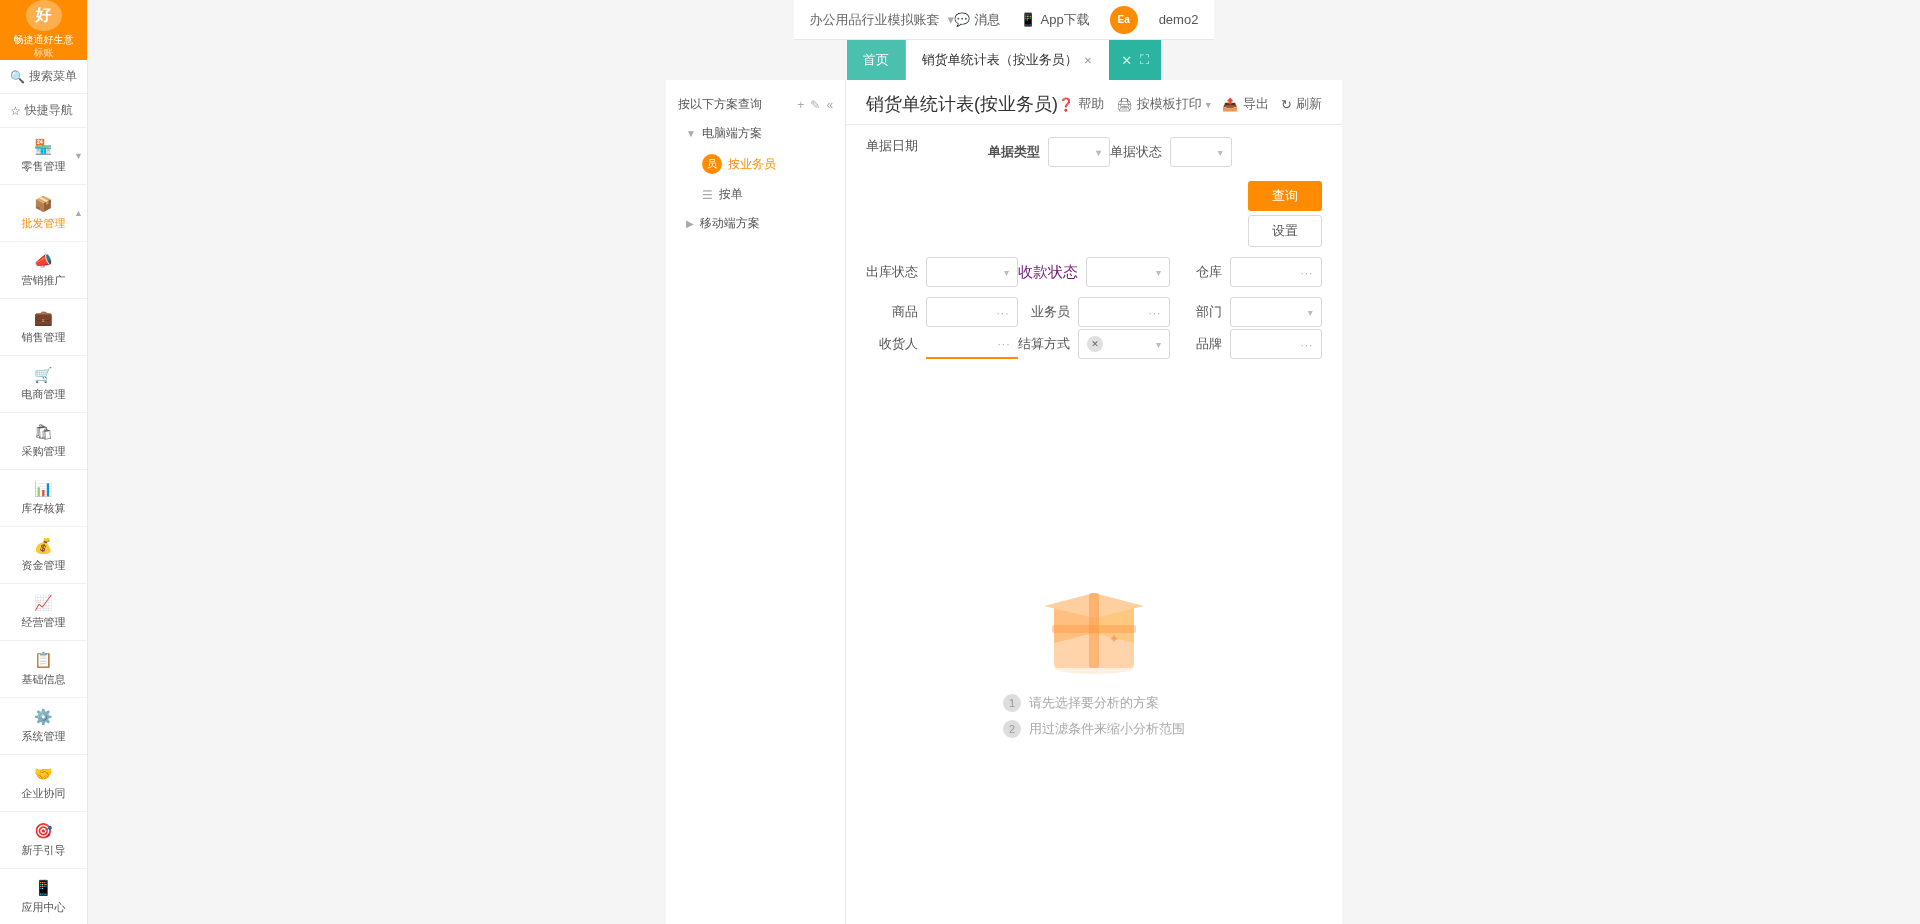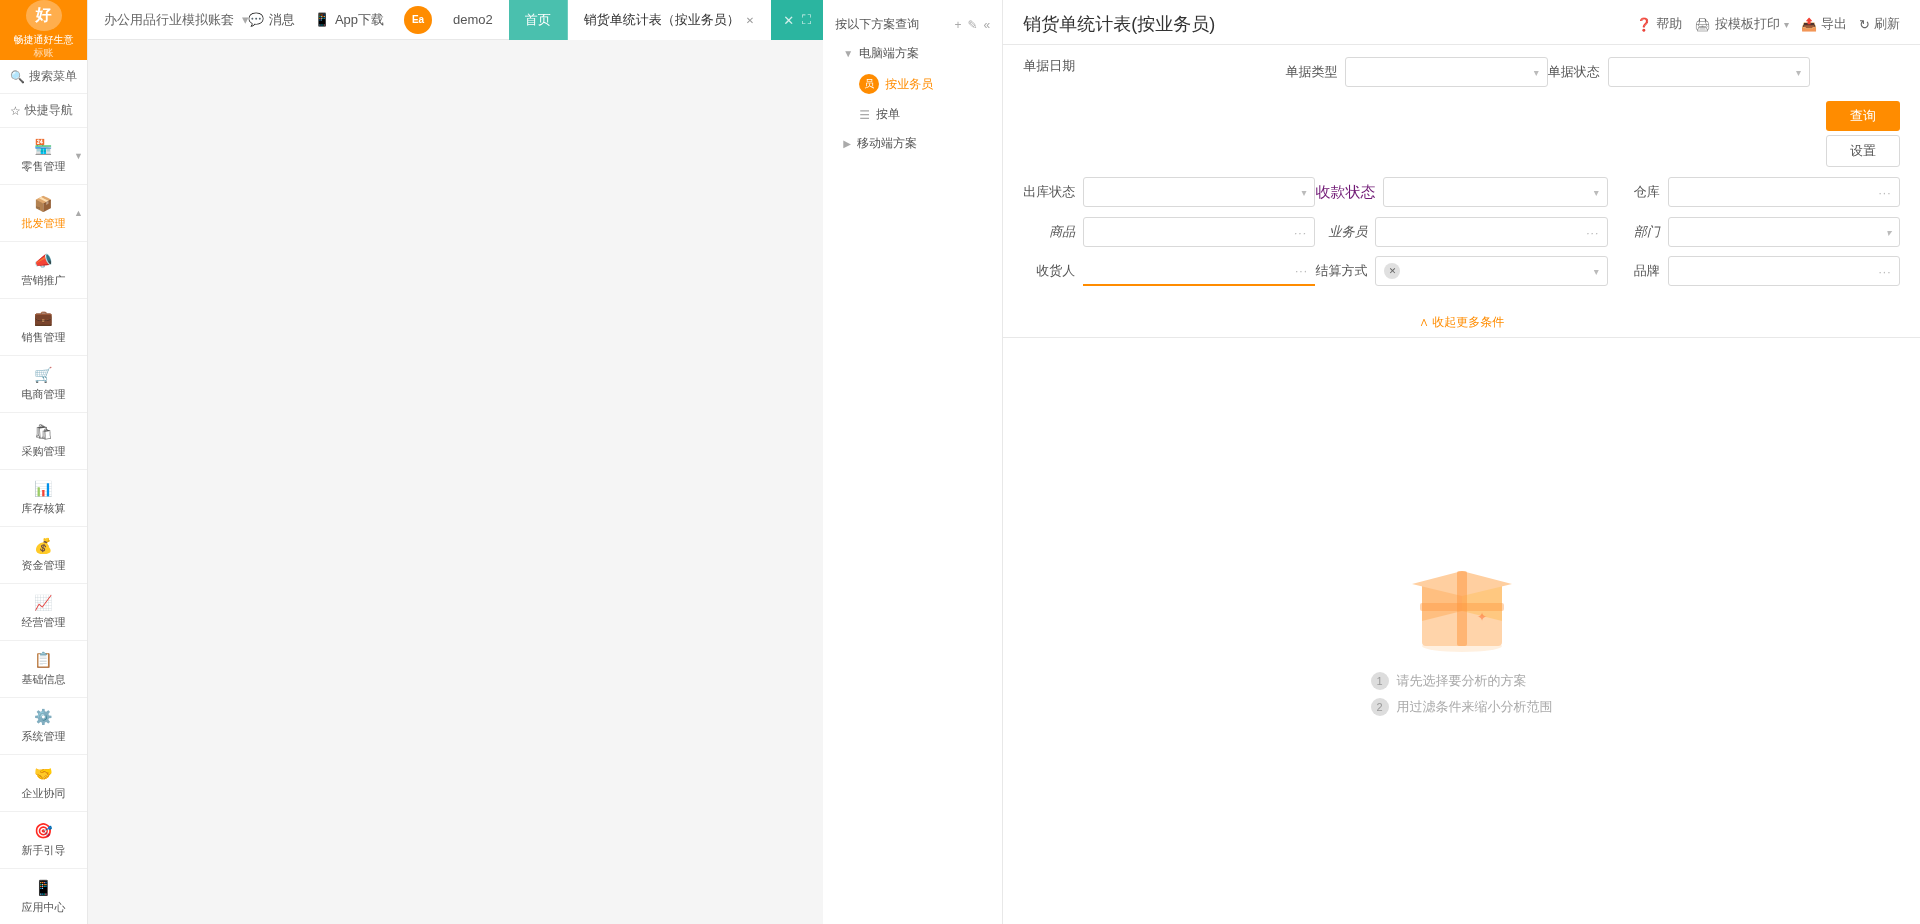--- a/index.html
+++ b/index.html
@@ -10,21 +10,21 @@
     .sidebar-logo { height: 60px; background: #ff8c00; display: flex; flex-direction: column; align-items: center; justify-content: center; color: #fff; font-size: 11px; cursor: pointer; }
     .sidebar-logo .logo-icon { width: 36px; height: 36px; background: rgba(255,255,255,0.3); border-radius: 50%; display: flex; align-items: center; justify-content: center; font-size: 16px; font-weight: bold; }
     .sidebar-search { padding: 8px 10px; border-bottom: 1px solid #f0f0f0; display: flex; align-items: center; gap: 4px; color: #666; cursor: pointer; font-size: 12px; }
     .sidebar-nav-quick { padding: 8px 10px; border-bottom: 1px solid #f0f0f0; display: flex; align-items: center; gap: 4px; color: #666; cursor: pointer; font-size: 12px; }
     .sidebar-item { padding: 10px 6px; display: flex; flex-direction: column; align-items: center; justify-content: center; cursor: pointer; color: #555; font-size: 11px; gap: 3px; border-bottom: 1px solid #f0f0f0; position: relative; }
     .sidebar-item.active { color: #ff8c00; }
     .sidebar-item .item-icon { font-size: 15px; }
     .sidebar-item .arrow { position: absolute; right: 4px; top: 50%; transform: translateY(-50%); font-size: 9px; color: #aaa; }
 
     
-    .main { flex: 1; display: flex; flex-direction: row; overflow: hidden; }
+    .main { flex: 1; display: flex; flex-direction: column; overflow: hidden; align-items: center; }
 
     
     .top-header { height: 40px; background: #fff; border-bottom: 1px solid #e8e8e8; display: flex; align-items: center; justify-content: space-between; padding: 0 16px; flex-shrink: 0; }
     .top-header-left { display: flex; align-items: center; gap: 8px; color: #666; font-size: 13px; }
     .top-header-right { display: flex; align-items: center; gap: 20px; color: #555; font-size: 13px; }
     .top-header-right .action { display: flex; align-items: center; gap: 4px; cursor: pointer; }
     .user-avatar { width: 28px; height: 28px; border-radius: 50%; background: #ff8c00; display: flex; align-items: center; justify-content: center; color: #fff; font-size: 12px; overflow: hidden; }
 
     
     .tab-bar { height: 40px; background: #2bb5a0; display: flex; align-items: center; padding: 0 0 0 0; flex-shrink: 0; }
@@ -256,21 +256,21 @@
         </div>
       </div>
 
       <div class="filter-section">
         <div class="filter-content">
 
           <div style="display:flex;align-items:flex-start;gap:0;margin-bottom:10px;">
             <div style="flex:1;display:flex;align-items:center;">
               <span style="min-width:60px;text-align:right;padding-right:8px;color:#555;font-size:13px;white-space:nowrap;">单据日期</span>
             </div>
-            <div style="flex:1;display:flex;align-items:center;">
+            <div style="flex:1;display:flex;align-items:center;font-weight:bold;">
               <span style="min-width:60px;text-align:right;padding-right:8px;color:#555;font-size:13px;white-space:nowrap;">单据类型</span>
               <div class="filter-ctrl" style="flex:1;">
                 <span class="ph"></span>
                 <span class="ctrl-arrow">▾</span>
               </div>
             </div>
             <div style="flex:1;display:flex;align-items:center;">
               <span style="min-width:60px;text-align:right;padding-right:8px;color:#555;font-size:13px;white-space:nowrap;">单据状态</span>
               <div class="filter-ctrl" style="flex:1;">
                 <span class="ph"></span>
@@ -301,21 +301,21 @@
             <div style="flex:1;display:flex;align-items:center;">
               <span style="min-width:60px;text-align:right;padding-right:8px;color:#555;font-size:13px;white-space:nowrap;">仓库</span>
               <div class="filter-ctrl" style="flex:1;">
                 <span class="ph"></span>
                 <span class="ctrl-dots">···</span>
               </div>
             </div>
             <div style="width:calc(1fr + 16px + 88px);"></div>
           </div>
 
-          <div style="display:flex;align-items:center;gap:0;margin-bottom:9px;font-style:italic;">
+          <div style="display:flex;align-items:center;gap:0;margin-bottom:2px;">
             <div style="flex:1;display:flex;align-items:center;">
               <span style="min-width:60px;text-align:right;padding-right:8px;color:#555;font-size:13px;white-space:nowrap;">商品</span>
               <div class="filter-ctrl" style="flex:1;">
                 <span class="ph"></span>
                 <span class="ctrl-dots">···</span>
               </div>
             </div>
             <div style="flex:1;display:flex;align-items:center;">
               <span style="min-width:60px;text-align:right;padding-right:8px;color:#555;font-size:13px;white-space:nowrap;">业务员</span>
               <div class="filter-ctrl" style="flex:1;">
@@ -352,23 +352,20 @@
               <span style="min-width:60px;text-align:right;padding-right:8px;color:#555;font-size:13px;white-space:nowrap;">品牌</span>
               <div class="filter-ctrl" style="flex:1;">
                 <span class="ph"></span>
                 <span class="ctrl-dots">···</span>
               </div>
             </div>
           </div>
 
         </div>
 
-        <div class="collapse-row">
-          <span>∧ 收起更多条件</span>
-        </div>
       </div>
 
       <div class="empty-state">
 
         <div style="position:relative;width:120px;height:110px;">
           <svg viewBox="0 0 120 110" width="120" height="110">
 
             <ellipse cx="60" cy="100" rx="40" ry="6" fill="rgba(255,180,100,0.2)"></ellipse>
 
             <rect x="20" y="40" width="80" height="60" rx="4" fill="#ffd4aa"></rect>

